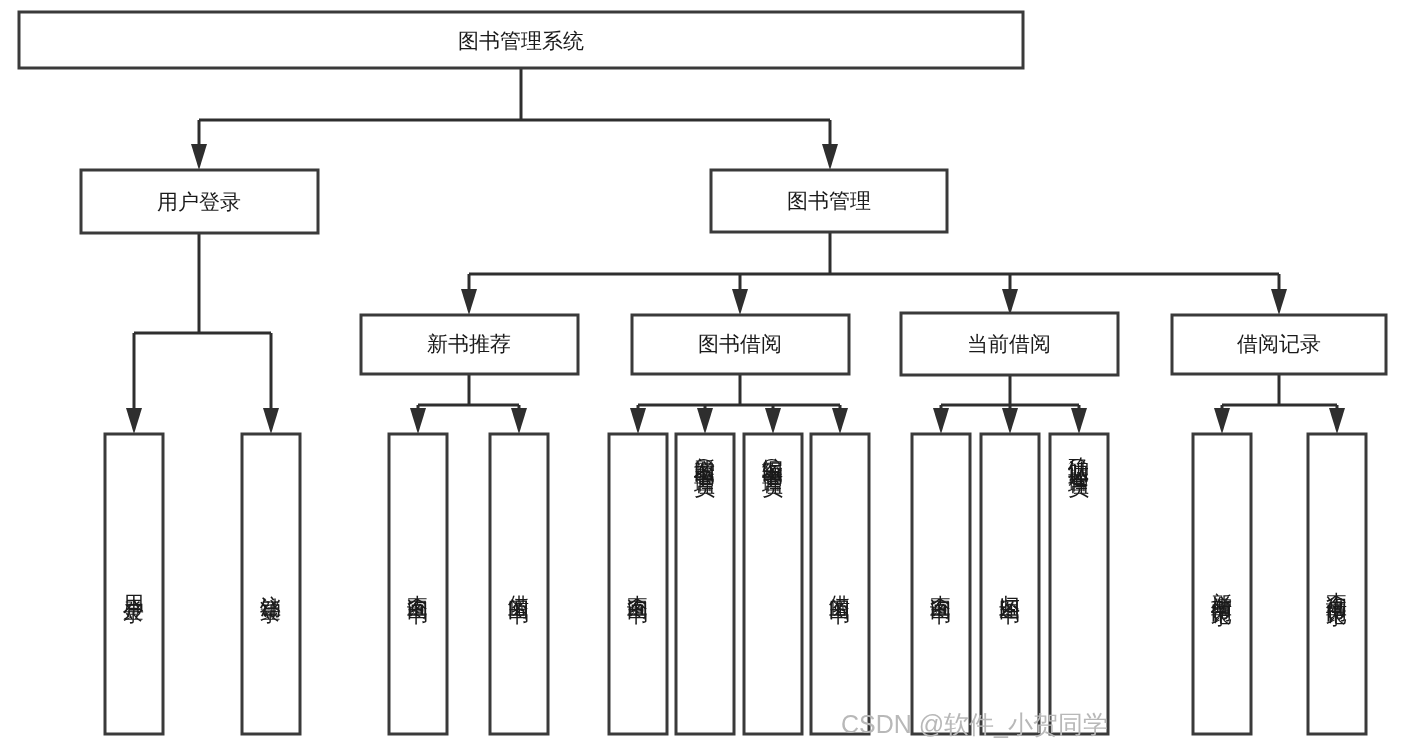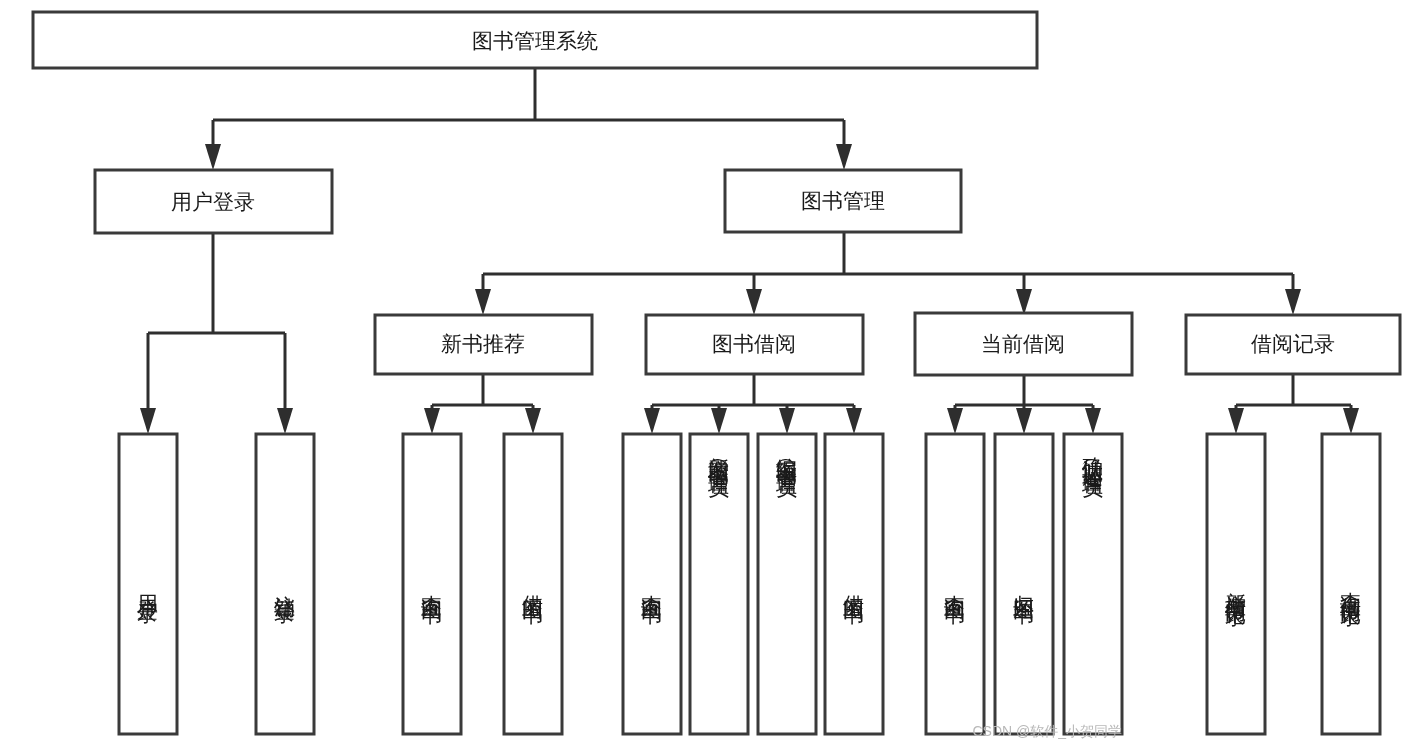--- a/index.html
+++ b/index.html
@@ -1,21 +1,21 @@
 <!DOCTYPE html>
 <html><head>
 <meta charset="utf-8">
 <style>
   html,body{margin:0;padding:0;background:#ffffff;}
   body{
     width:1405px;height:747px;overflow:hidden;
     font-family:"Liberation Sans","DejaVu Sans",sans-serif;
     position:relative;
   }
-  #stage{position:absolute;left:14px;top:0;width:1120px;height:747px;}
+  #stage{position:absolute;left:0;top:0;width:1120px;height:747px;}
   svg#diagram{position:absolute;left:0;top:0;width:1405px;height:747px;display:block;}
   .node-rect{fill:#ffffff;stroke:#3a3a3a;stroke-width:3;}
   .conn{stroke:#2e2e2e;stroke-width:3;fill:none;stroke-linecap:butt;}
   .arrow-head{fill:#2e2e2e;stroke:none;}
   .node-label{
     font-family:"Liberation Sans","DejaVu Sans",sans-serif;
     font-size:21px;fill:#1a1a1a;text-anchor:middle;dominant-baseline:middle;
   }
   .leaf-label-wrap{
     position:absolute;
@@ -25,21 +25,21 @@
     font-family:"Liberation Sans","DejaVu Sans",sans-serif;
     font-size:21px;color:#1a1a1a;
     letter-spacing:3px;
     line-height:1;
     white-space:nowrap;
     pointer-events:none;
   }
   .watermark{
     position:absolute;right:12px;bottom:6px;
     font-family:"Liberation Sans","DejaVu Sans",sans-serif;
-    font-size:14px;color:#b8b8b8;white-space:nowrap;
+    font-size:25px;color:#b8b8b8;white-space:nowrap;
   }
 </style>
 </head>
 <body>
 
 <div id="stage">
 
   <svg id="diagram" viewBox="0 0 1405 747">
     <defs></defs>
 

